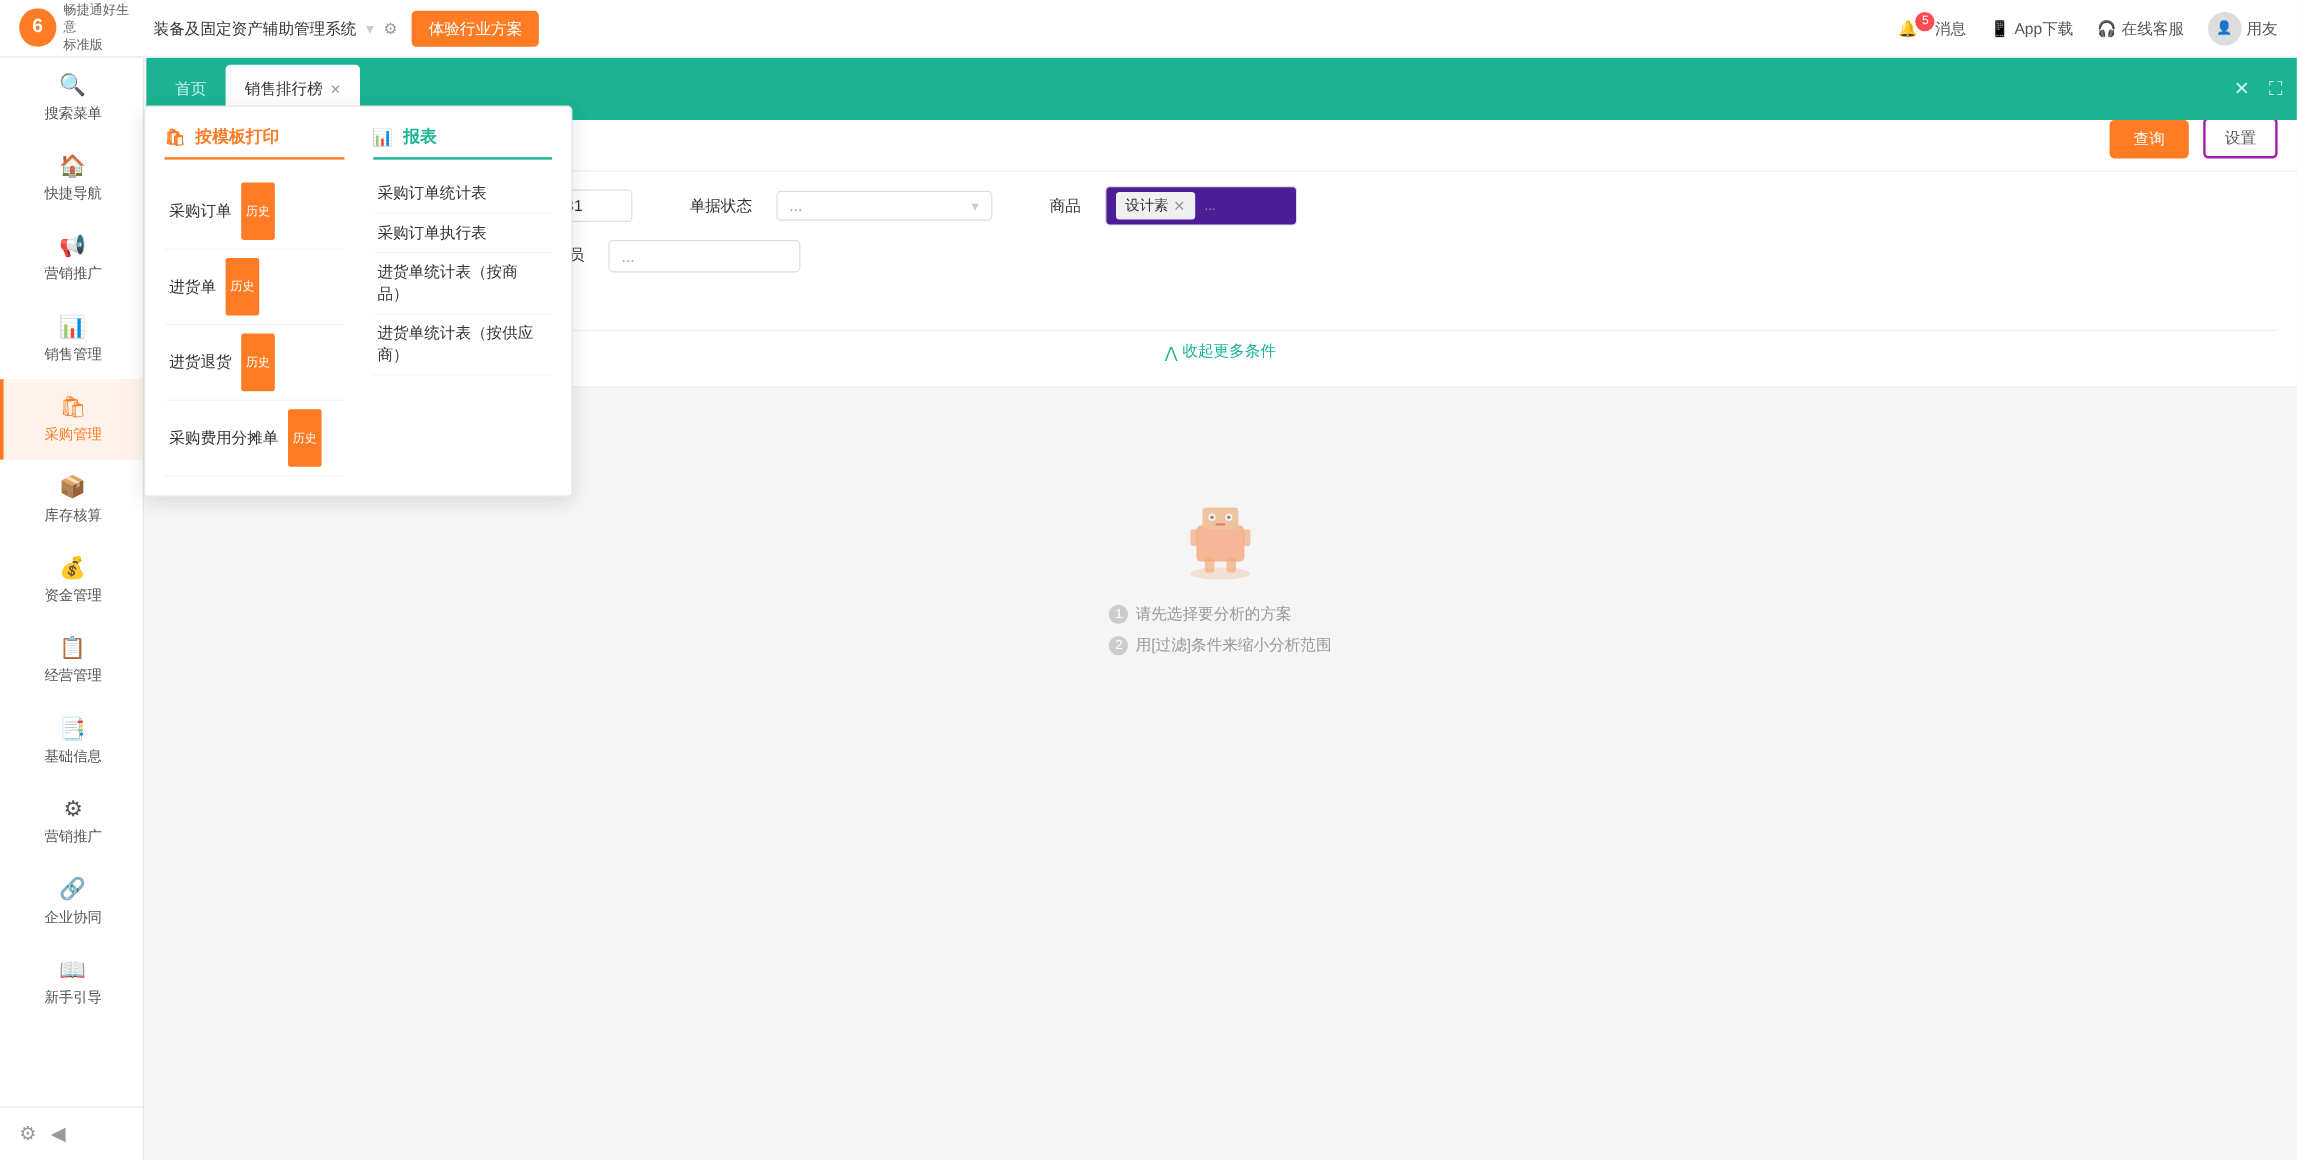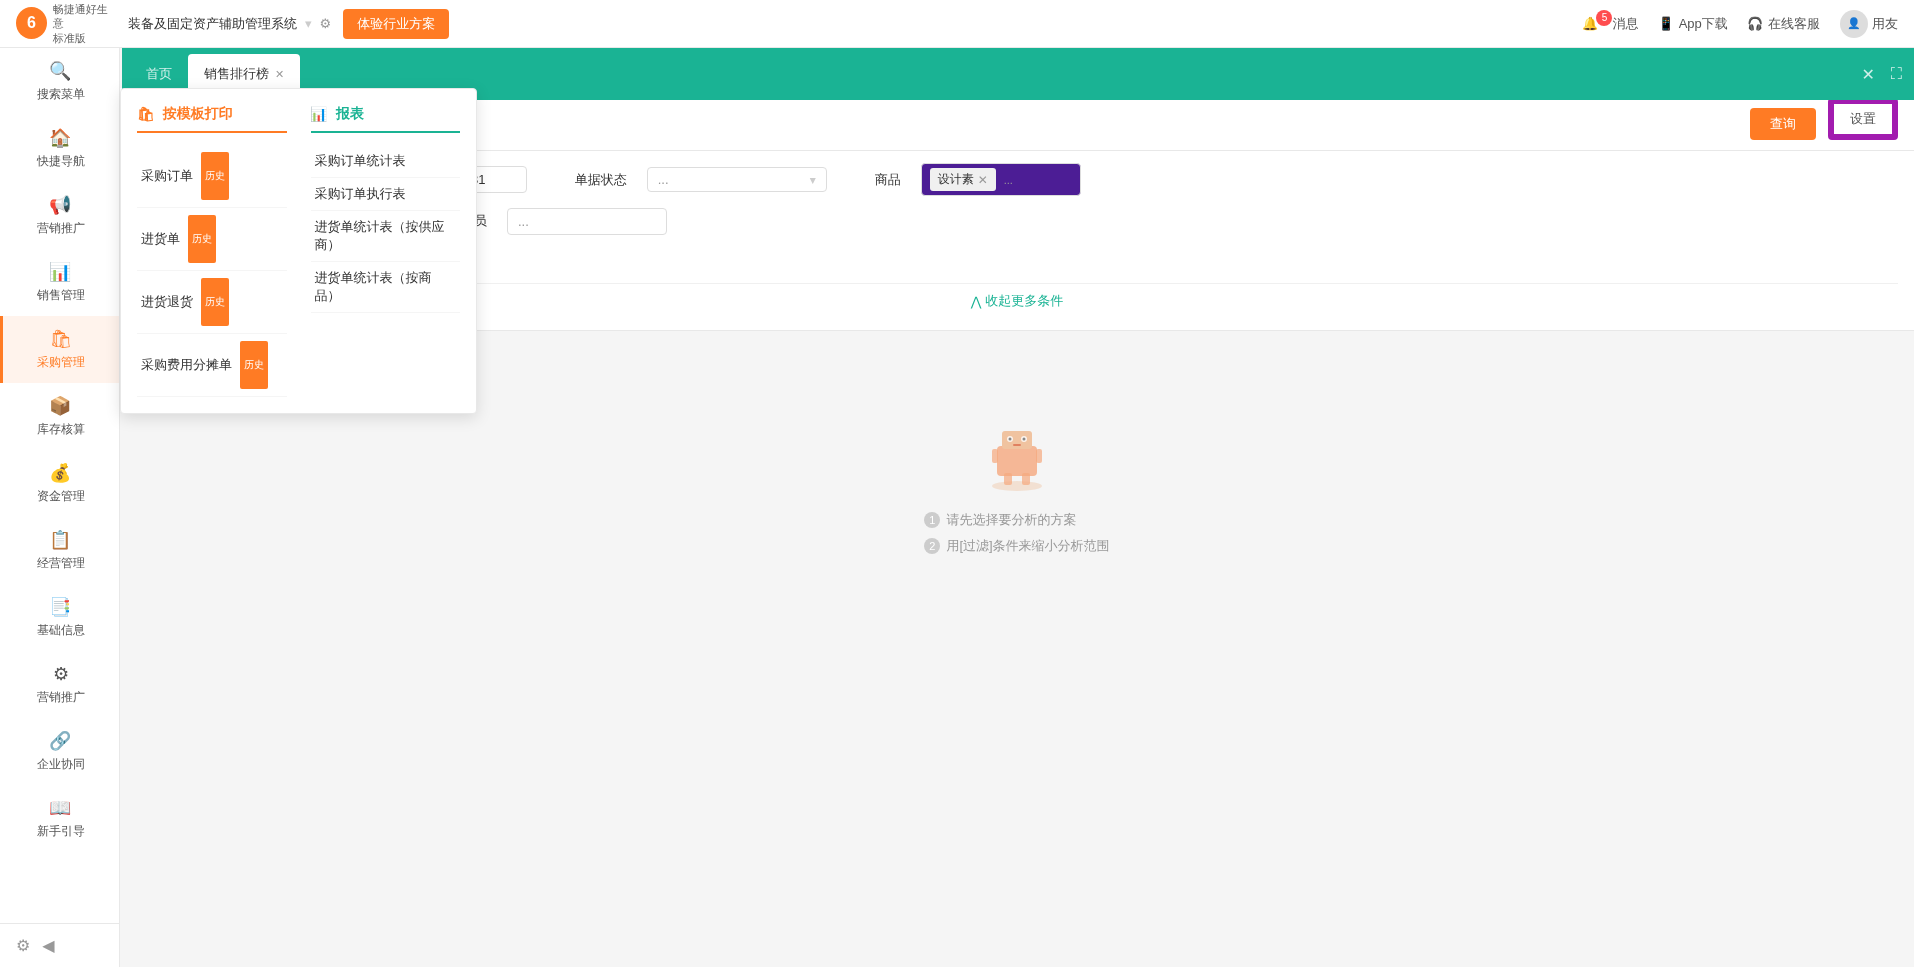--- a/index.html
+++ b/index.html
@@ -166,21 +166,21 @@
       color: #555; font-size: 13px; cursor: pointer;
     }
     .btn-query {
       background: #ff7b24; color: white;
       border: none; padding: 7px 20px;
       border-radius: 4px; cursor: pointer;
       font-size: 13px;
     }
     .btn-setting {
       background: #fff; color: #555;
-      border: 6px solid #a21caf; padding: 6px 16px;
+      border: 2px solid #a21caf; padding: 6px 16px;
       border-radius: 4px; cursor: pointer;
       font-size: 13px;
     }
 
     
     .filter-area {
       background: #fff;
       padding: 12px 16px;
       border-bottom: 1px solid #e8e8e8;
     }
@@ -520,19 +520,19 @@
       <span>📊</span>
       <span>报表</span>
     </div>
     <div class="dropdown-item">
       <span>采购订单统计表</span>
     </div>
     <div class="dropdown-item">
       <span>采购订单执行表</span>
     </div>
     <div class="dropdown-item">
+      <span>进货单统计表（按商品）</span>
+    </div>
+    <div class="dropdown-item">
       <span>进货单统计表（按供应商）</span>
     </div>
-    <div class="dropdown-item">
-      <span>进货单统计表（按商品）</span>
-    </div>
   </div>
 </div>
 
 </body></html>

